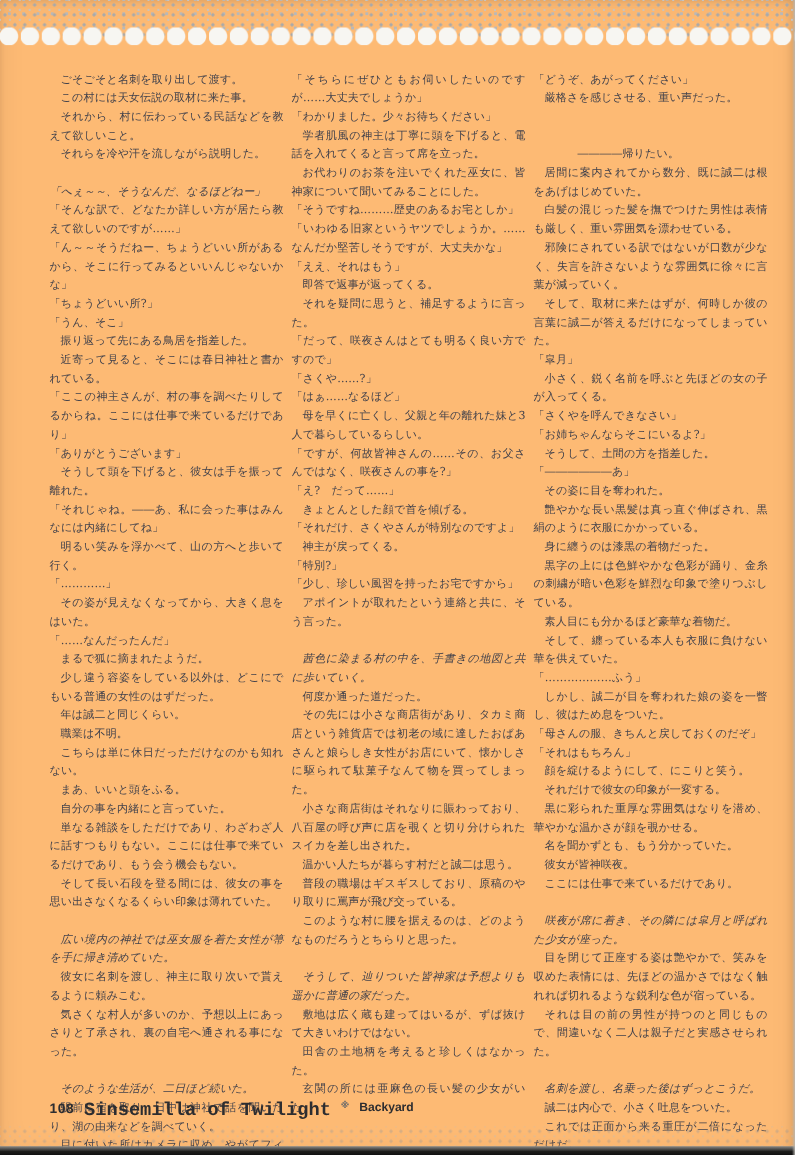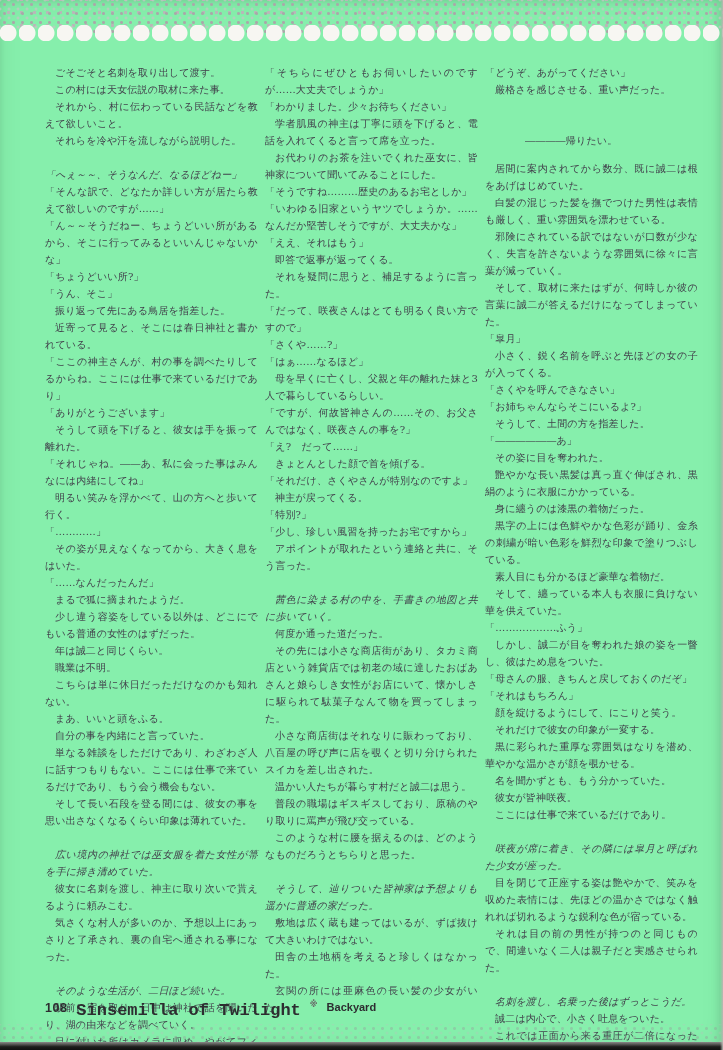--- a/index.html
+++ b/index.html
@@ -5,21 +5,21 @@
   html,body{margin:0;padding:0;}
   body{
     width:723px;height:1050px;
     background:#e8e6e1;
     font-family:"DejaVu Serif","Liberation Serif",serif;
     overflow:hidden;
   }
   .page{
     position:relative;
     width:723px;height:1050px;
-    background:#86efac;
+    background:#fdba74;
     box-shadow:inset 0 0 26px rgba(0,0,0,0.07), inset -4px 0 8px rgba(0,0,0,0.10), inset 2px 0 5px rgba(0,0,0,0.04);
     overflow:hidden;
   }
   
   .lace{
     position:absolute;left:0;right:0;top:0;height:34px;
     background-image:
       radial-gradient(circle, #a9a9a9 1.3px, transparent 1.6px),
       radial-gradient(circle, #c4c4c4 1.1px, transparent 1.4px),
       radial-gradient(circle, #b8b8b8 1.4px, transparent 1.7px);
@@ -60,21 +60,21 @@
     font-size:10px;line-height:17px;
     color:#41414b;
     letter-spacing:0.2px;
     text-align:justify;
     word-break:break-all;overflow-wrap:anywhere;
   }
   .col p{margin:0;}
   .col p.narration{text-indent:1em;}
   .col p.dialogue{text-indent:0;}
   .col p.gap{margin-top:17px;font-style:italic;}
-  .col p.aside{margin-top:34px;margin-bottom:11px;text-indent:4em;}
+  .col p.aside{margin-top:34px;margin-bottom:0;text-indent:4em;}
   
   .footer{
     position:absolute;left:45px;top:1001px;
     font-family:"Liberation Sans","DejaVu Sans",sans-serif;
     font-weight:bold;color:#2d2d30;
     display:flex;align-items:flex-start;gap:9px;
   }
   .footer .pnum{font-size:12.5px;letter-spacing:0.5px;}
   .footer .ftitle{font-size:17px;font-family:Liberation Mono, monospace;}
   .footer .fsep{font-size:8px;color:#6a6a6a;transform:translateY(-1px);}

